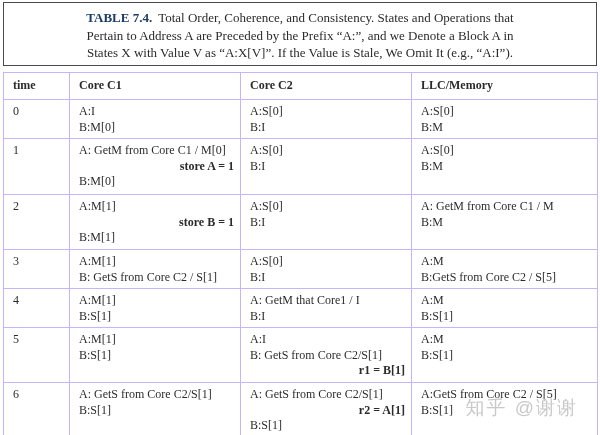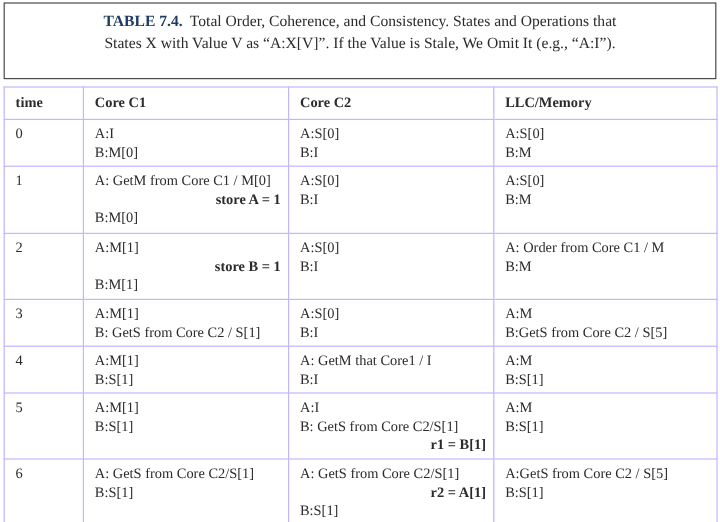--- a/index.html
+++ b/index.html
@@ -83,20 +83,21 @@
 </style>
 </head>
 <body>
 
 <div class="page">
 
   <div class="title-box">
     <div>
       <span class="title-label">TABLE 7.4.</span><span>Total Order, Coherence, and Consistency. States and Operations that</span>
     </div>
+    <div>Pertain to Address A are Preceded by the Prefix “A:”, and we Denote a Block A in</div>
     <div>States X with Value V as “A:X[V]”. If the Value is Stale, We Omit It (e.g., “A:I”).</div>
   </div>
 
   <table class="state-table">
     <colgroup>
       <col class="c-time">
         <col class="c-c1">
         <col class="c-c2">
         <col class="c-llc">
     </colgroup>
@@ -145,21 +146,21 @@
           <td>
             <div class="line">A:M[1]</div>
             <div class="line bold">store B = 1</div>
             <div class="line">B:M[1]</div>
           </td>
           <td>
             <div class="line">A:S[0]</div>
             <div class="line">B:I</div>
           </td>
           <td>
-            <div class="line">A: Order from Core C1 / M</div>
+            <div class="line">A: GetM from Core C1 / M</div>
             <div class="line">B:M</div>
           </td>
         </tr>
         <tr>
           <td>3</td>
           <td>
             <div class="line">A:M[1]</div>
             <div class="line">B: GetS from Core C2 / S[1]</div>
           </td>
           <td>
@@ -215,14 +216,15 @@
           </td>
           <td>
             <div class="line">A:GetS from Core C2 / S[5]</div>
             <div class="line">B:S[1]</div>
           </td>
         </tr>
       </tbody>
 
   </table>
 
+  <div class="watermark">知乎 @谢谢</div>
 
 </div>
 
 </body></html>

